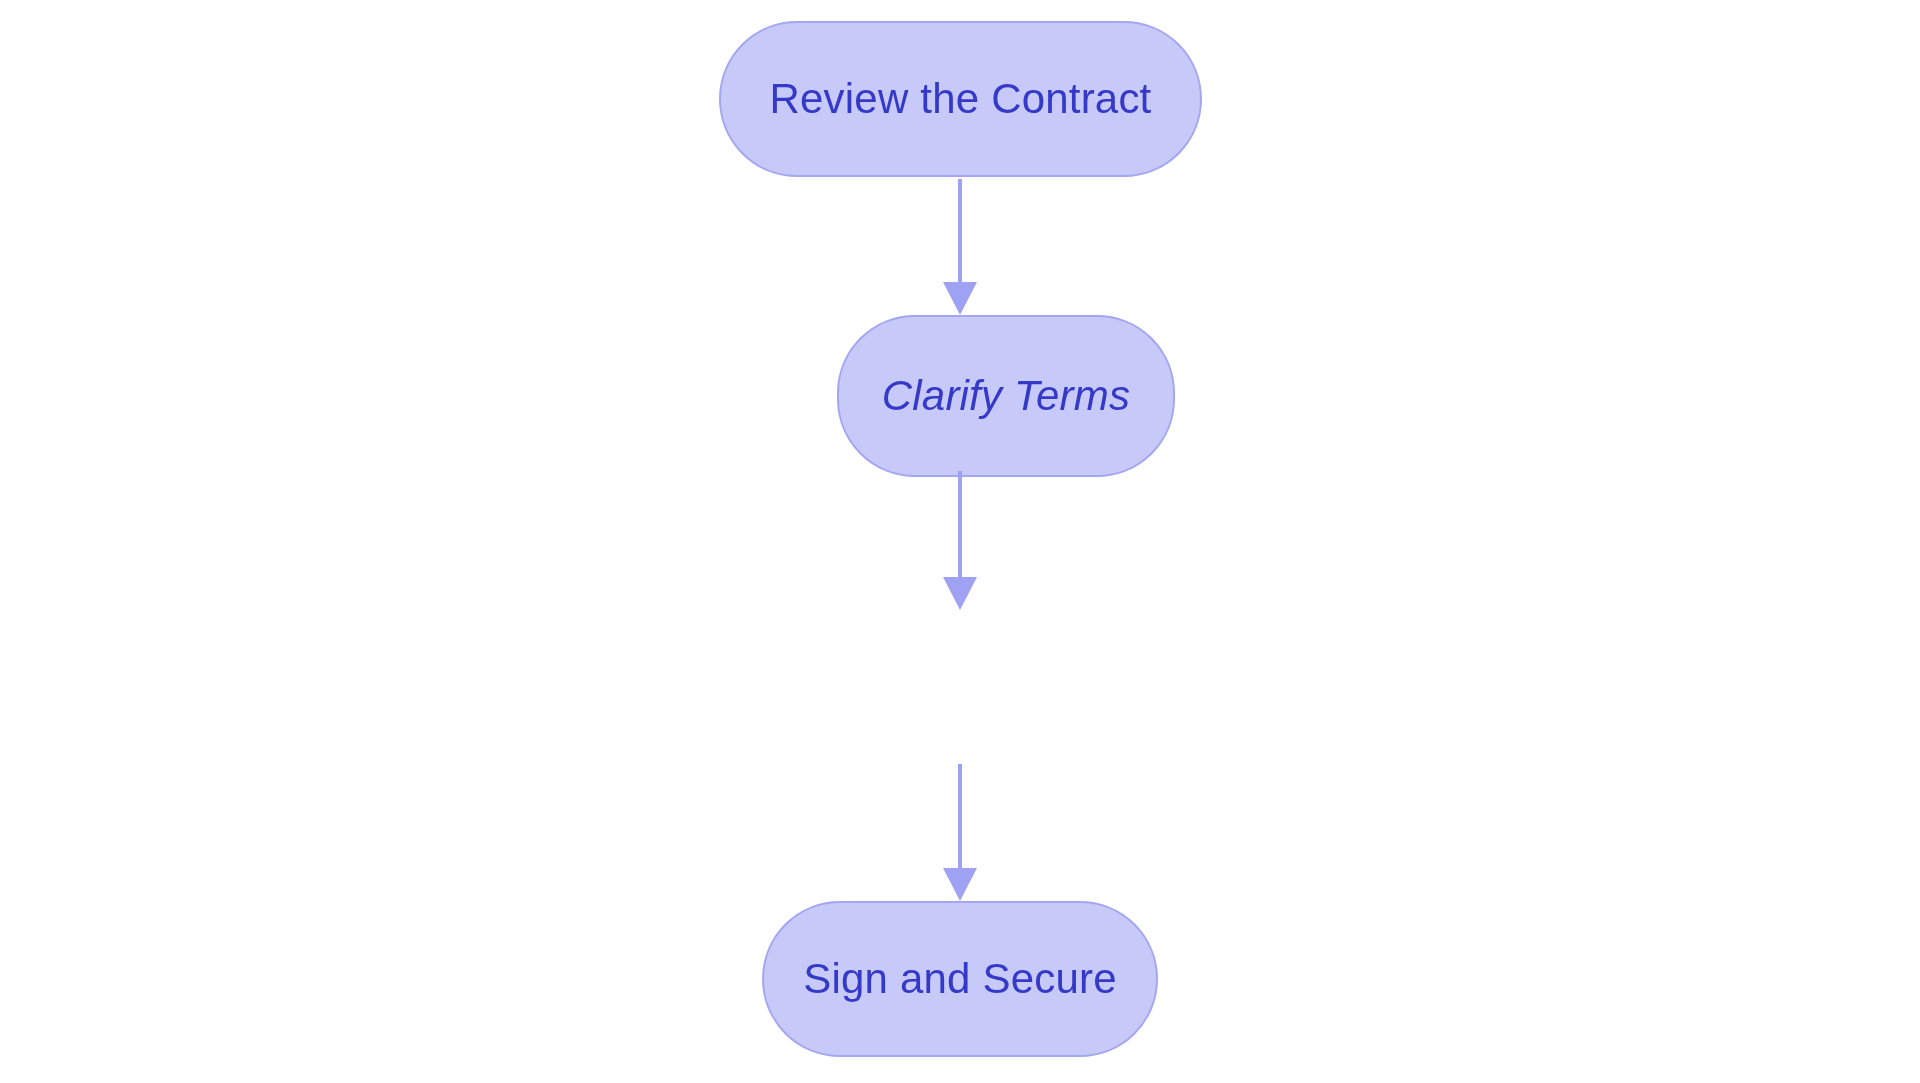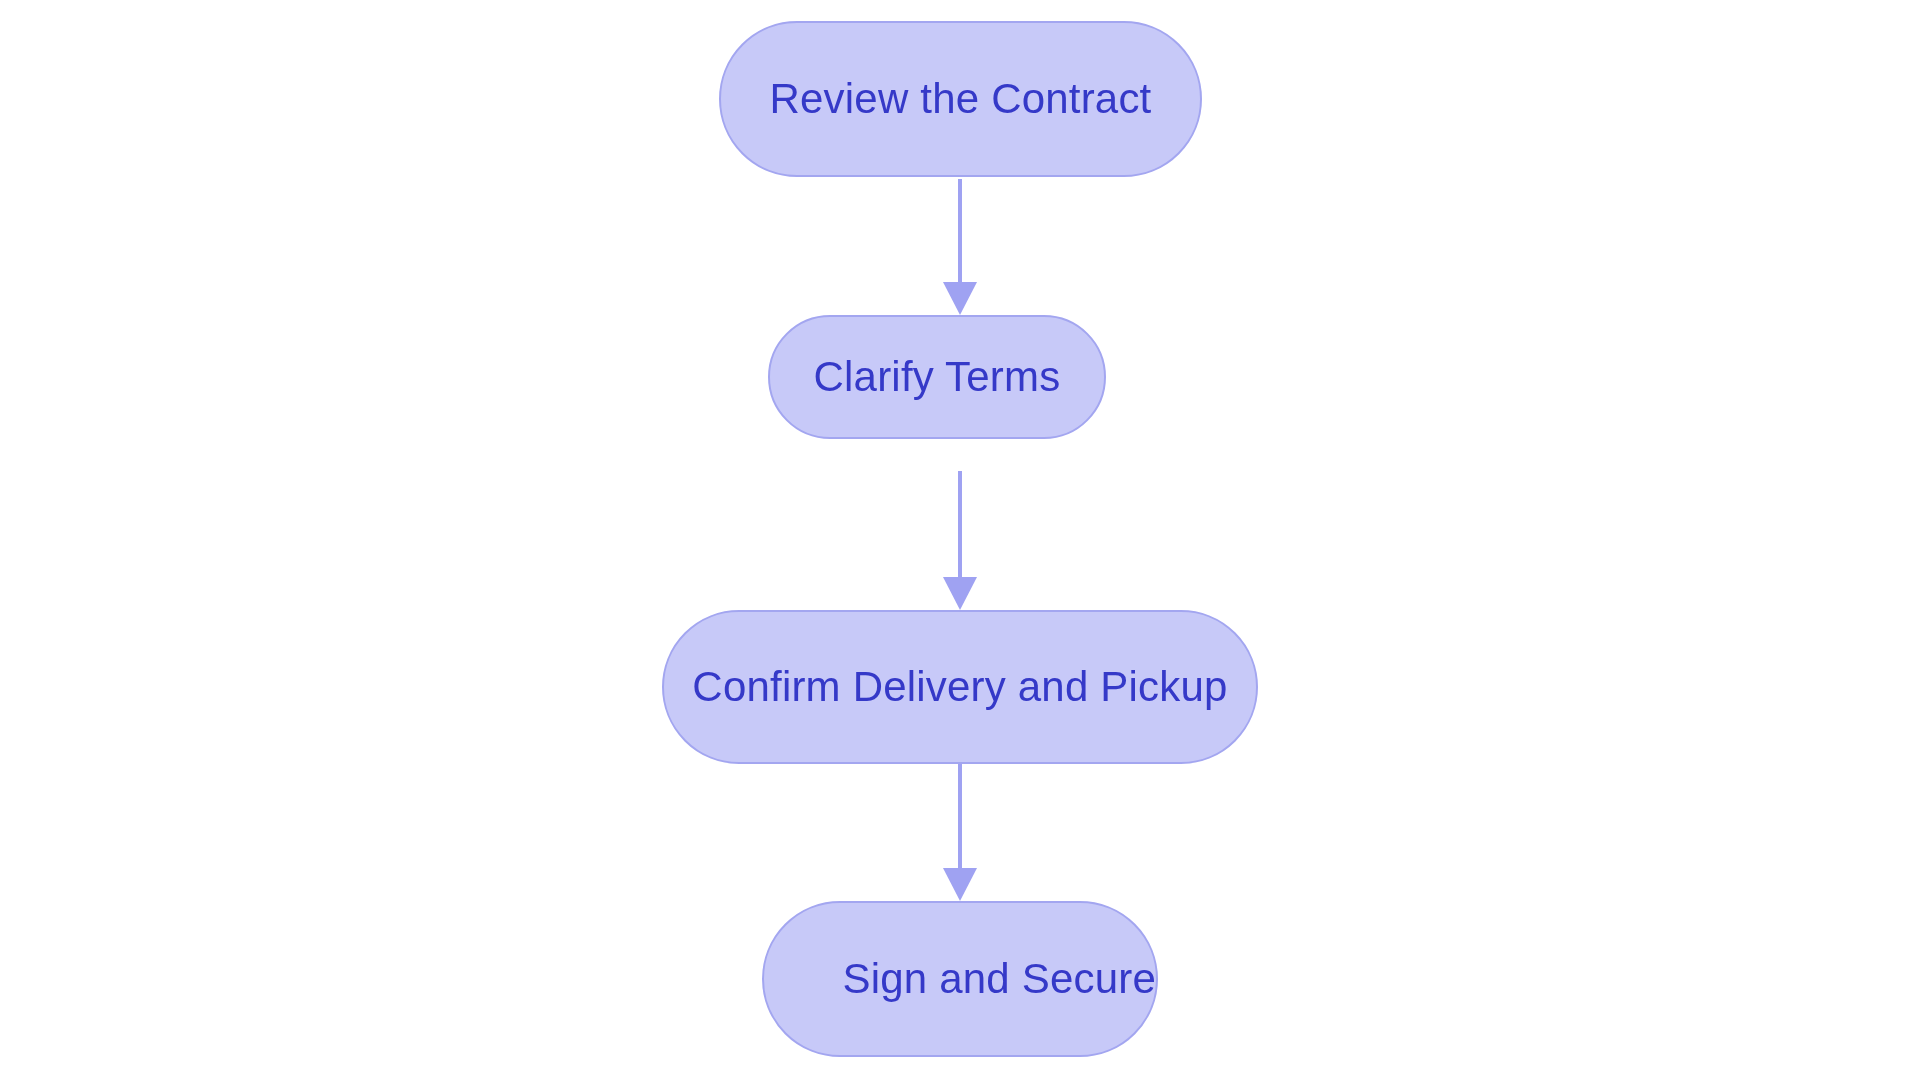--- a/index.html
+++ b/index.html
@@ -26,23 +26,23 @@
     text-align: center;
   }
   .node-label {
     color: var(--node-text, #3539c8);
     font-size: 42px;
     line-height: 1.2;
     letter-spacing: 0.2px;
     white-space: nowrap;
   }
   .node-1 { left: 719px; top: 21px;  width: 483px; height: 156px; border-radius: 79px; }
-  .node-2 { left: 768px; top: 315px; width: 338px; height: 124px; border-radius: 78px; }
+  .node-2 { left: 837px; top: 315px; width: 338px; height: 162px; border-radius: 78px; font-style: italic; }
   .node-3 { left: 662px; top: 610px; width: 596px; height: 154px; border-radius: 77px; }
-  .node-4 { left: 762px; top: 901px; width: 396px; height: 156px; border-radius: 78px; justify-content: flex-end; }
+  .node-4 { left: 762px; top: 901px; width: 396px; height: 156px; border-radius: 78px; }
 
   .arrow {
     position: absolute;
     left: 960px;
     transform: translateX(-50%);
     display: flex;
     flex-direction: column;
     align-items: center;
   }
   .arrow-1 { top: 179px; height: 136px; }
@@ -78,23 +78,20 @@
 
   <div class="node node-2">
     <span class="node-label">Clarify Terms</span>
   </div>
 
   <div class="arrow arrow-2">
     <div class="arrow-shaft"></div>
     <div class="arrow-head"></div>
   </div>
 
-  <div class="node node-3">
-    <span class="node-label">Confirm Delivery and Pickup</span>
-  </div>
 
   <div class="arrow arrow-3">
     <div class="arrow-shaft"></div>
     <div class="arrow-head"></div>
   </div>
 
   <div class="node node-4">
     <span class="node-label">Sign and Secure</span>
   </div>
 

